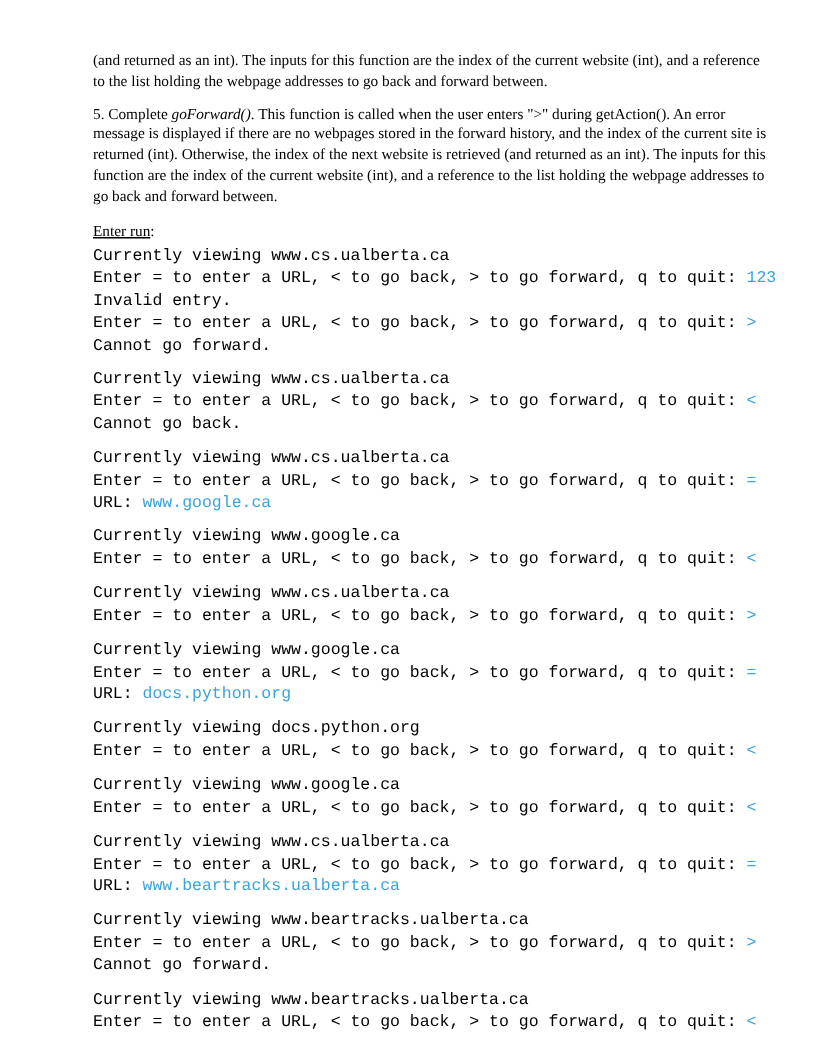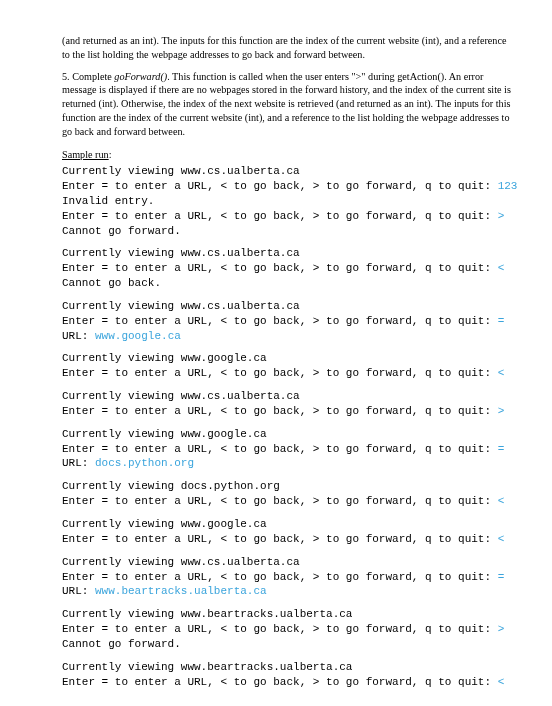--- a/index.html
+++ b/index.html
@@ -58,18 +58,18 @@
 <div class="page">
 
   <div class="para">(and returned as an int).  The inputs for this function are the index of the current website (int), and a reference to the list holding the webpage addresses to go back and forward between.</div>
 
   <div class="num-item">
     <span class="num">5.</span>
     <span>Complete </span><span class="italic">goForward()</span><span>.  This function is called when the user enters "&gt;" during getAction().  An error message is displayed if there are no webpages stored in the forward history, and the index of the current site is returned (int).  Otherwise, the index of the next website is retrieved (and returned as an int).  The inputs for this function are the index of the current website (int), and a reference to the list holding the webpage addresses to go back and forward between.</span>
   </div>
 
   <div class="samplerun">
-    <span class="underline">Sample run</span><span>:</span>
+    <span class="underline">Enter run</span><span>:</span>
   </div>
 
   <div class="code" id="code-area"><div class="code-block"><div><span>Currently viewing www.cs.ualberta.ca</span></div><div><span>Enter = to enter a URL, &lt; to go back, &gt; to go forward, q to quit: </span><span class="input">123</span></div><div><span>Invalid entry.</span></div><div><span>Enter = to enter a URL, &lt; to go back, &gt; to go forward, q to quit: </span><span class="input">&gt;</span></div><div><span>Cannot go forward.</span></div></div><div class="code-block"><div><span>Currently viewing www.cs.ualberta.ca</span></div><div><span>Enter = to enter a URL, &lt; to go back, &gt; to go forward, q to quit: </span><span class="input">&lt;</span></div><div><span>Cannot go back.</span></div></div><div class="code-block"><div><span>Currently viewing www.cs.ualberta.ca</span></div><div><span>Enter = to enter a URL, &lt; to go back, &gt; to go forward, q to quit: </span><span class="input">=</span></div><div><span>URL: </span><span class="input">www.google.ca</span></div></div><div class="code-block"><div><span>Currently viewing www.google.ca</span></div><div><span>Enter = to enter a URL, &lt; to go back, &gt; to go forward, q to quit: </span><span class="input">&lt;</span></div></div><div class="code-block"><div><span>Currently viewing www.cs.ualberta.ca</span></div><div><span>Enter = to enter a URL, &lt; to go back, &gt; to go forward, q to quit: </span><span class="input">&gt;</span></div></div><div class="code-block"><div><span>Currently viewing www.google.ca</span></div><div><span>Enter = to enter a URL, &lt; to go back, &gt; to go forward, q to quit: </span><span class="input">=</span></div><div><span>URL: </span><span class="input">docs.python.org</span></div></div><div class="code-block"><div><span>Currently viewing docs.python.org</span></div><div><span>Enter = to enter a URL, &lt; to go back, &gt; to go forward, q to quit: </span><span class="input">&lt;</span></div></div><div class="code-block"><div><span>Currently viewing www.google.ca</span></div><div><span>Enter = to enter a URL, &lt; to go back, &gt; to go forward, q to quit: </span><span class="input">&lt;</span></div></div><div class="code-block"><div><span>Currently viewing www.cs.ualberta.ca</span></div><div><span>Enter = to enter a URL, &lt; to go back, &gt; to go forward, q to quit: </span><span class="input">=</span></div><div><span>URL: </span><span class="input">www.beartracks.ualberta.ca</span></div></div><div class="code-block"><div><span>Currently viewing www.beartracks.ualberta.ca</span></div><div><span>Enter = to enter a URL, &lt; to go back, &gt; to go forward, q to quit: </span><span class="input">&gt;</span></div><div><span>Cannot go forward.</span></div></div><div class="code-block"><div><span>Currently viewing www.beartracks.ualberta.ca</span></div><div><span>Enter = to enter a URL, &lt; to go back, &gt; to go forward, q to quit: </span><span class="input">&lt;</span></div></div></div>
 
 </div>
 
 </body></html>

